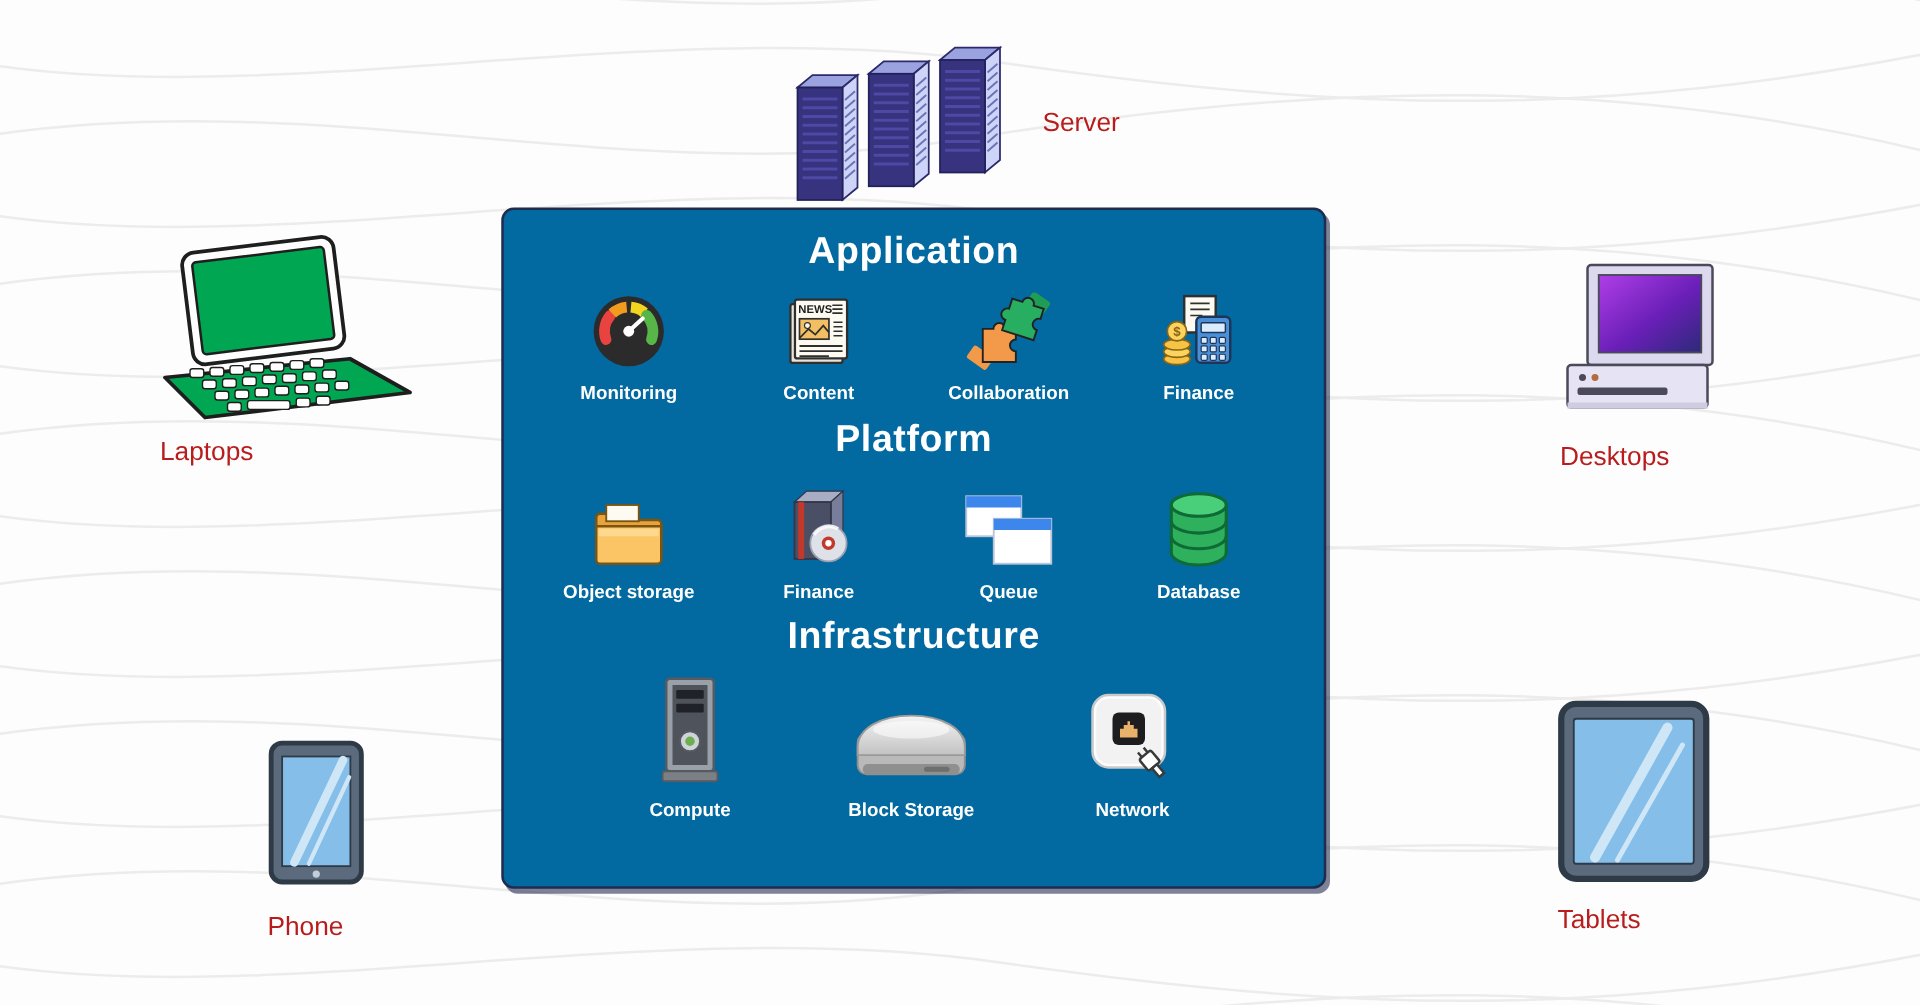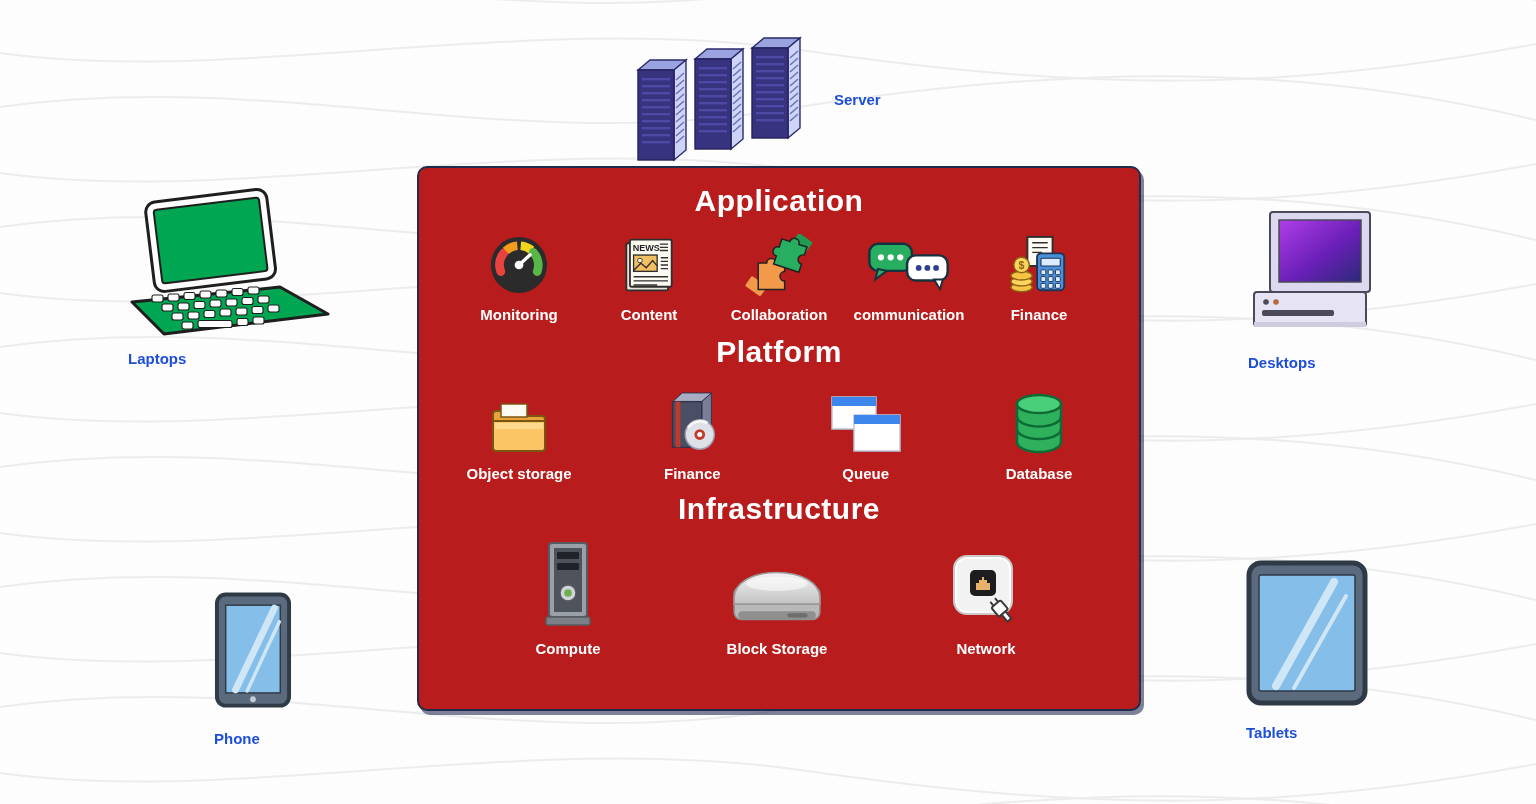--- a/index.html
+++ b/index.html
@@ -9,28 +9,27 @@
     background:#fdfdfd;
     position:relative;
     overflow:hidden;
   }
   .canvas { position:absolute; inset:0; width:1536px; height:804px; }
   .bg-waves { position:absolute; inset:0; z-index:0; }
 
   
   .panel {
     position:absolute; z-index:2;
-    left:401px; top:166px; width:724px; height:545px;
-    background:#b91c1c;
+    left:401px; top:166px; width:660px; height:545px;
+    background:#0369a1;
     border:2px solid #202c4e;
     border-radius:10px;
     box-shadow:3px 4px 0 rgba(20,30,70,0.55);
     display:flex; flex-direction:column;
     padding:10px 26px 14px 26px;
-    margin-left:16px;
   }
   .section-title {
     color:#ffffff; font-weight:bold; font-size:30px;
     text-align:center; letter-spacing:0.5px;
     margin:6px 0 10px 0;
   }
   .row { display:flex; align-items:flex-end; }
   .row.app, .row.plat { justify-content:space-between; padding:0 10px; }
   .row.infra { justify-content:space-between; padding:0 52px 0 48px; }
   .cell { display:flex; flex-direction:column; align-items:center; width:128px; }
@@ -44,21 +43,21 @@
     text-align:center; margin-top:10px; white-space:nowrap;
   }
   .row.app { margin-bottom:6px; }
   .row.plat { margin-bottom:4px; }
 
   
   .device {
     position:absolute; z-index:1;
     display:flex; flex-direction:column; align-items:flex-start;
   }
-  .device-label { font-weight:bold; font-size:15px; color:#1d4ed8; }
+  .device-label { font-weight:normal; font-size:21px; color:#b91c1c; }
   .device.server-group { left:636px; top:36px; flex-direction:row; align-items:center; gap:30px; }
   .device.laptops-group { left:128px; top:188px; gap:12px; }
   .device.desktops-group { left:1248px; top:210px; gap:18px; }
   .device.phone-group { left:214px; top:592px; gap:20px; }
   .device.tablets-group { left:1246px; top:560px; gap:16px; }
 </style>
 </head>
 <body>
 
 <div class="canvas">
@@ -127,37 +126,20 @@
             <rect x="2" y="48" width="20" height="13" rx="2" fill="#f2994a" transform="rotate(35 12 54)"></rect>
             <path d="M14 30 h9 a5 5 0 1 1 10 0 h9 v9 a5 5 0 1 0 0 10 v9 h-28 z" fill="#f2994a" stroke="#222222" stroke-width="1.6"></path>
             <g transform="rotate(18 48 22)">
               <path d="M34 8 h9 a5 5 0 1 1 10 0 h9 v9 a5 5 0 1 0 0 10 v9 h-28 v-9 a5 5 0 1 1 0 -10 z" fill="#27ae60" stroke="#222222" stroke-width="1.6"></path>
             </g>
           </svg>
         </div>
         <div class="cell-label">Collaboration</div>
       </div>
 
-      <div class="cell">
-        <div class="icon-box">
-          <svg width="86" height="58" viewBox="0 0 88 60">
-            <rect x="3" y="6" width="44" height="28" rx="9" fill="#27ae60" stroke="#16313f" stroke-width="2.5"></rect>
-            <path d="M12 32 l-3 11 12 -9 z" fill="#27ae60" stroke="#16313f" stroke-width="2"></path>
-            <circle cx="15" cy="20" r="3.2" fill="#ffffff"></circle>
-              <circle cx="25" cy="20" r="3.2" fill="#ffffff"></circle>
-              <circle cx="35" cy="20" r="3.2" fill="#ffffff"></circle>
-            <rect x="42" y="18" width="42" height="26" rx="9" fill="#ffffff" stroke="#16313f" stroke-width="2.5"></rect>
-            <path d="M70 43 l6 10 3 -10 z" fill="#ffffff" stroke="#16313f" stroke-width="2"></path>
-            <circle cx="54" cy="31" r="3" fill="#2d3f8f"></circle>
-              <circle cx="63" cy="31" r="3" fill="#2d3f8f"></circle>
-              <circle cx="72" cy="31" r="3" fill="#2d3f8f"></circle>
-          </svg>
-        </div>
-        <div class="cell-label">communication</div>
-      </div>
 
       <div class="cell">
         <div class="icon-box">
           <svg width="62" height="62" viewBox="0 0 64 64">
             <rect x="20" y="3" width="26" height="30" fill="#fdfaf2" stroke="#2f2f2f" stroke-width="2"></rect>
             <path d="M25 9 h16 M25 14 h16 M25 19 h10" stroke="#2f2f2f" stroke-width="1.4"></path>
             <rect x="30" y="20" width="28" height="38" rx="4" fill="#4a90d9" stroke="#1d3557" stroke-width="2"></rect>
             <rect x="34" y="25" width="20" height="8" rx="1" fill="#dcecff" stroke="#1d3557" stroke-width="1.2"></rect>
             <g fill="#dcecff" stroke="#1d3557" stroke-width="1">
               <rect x="34" y="37" width="5" height="5" rx="1"></rect>

